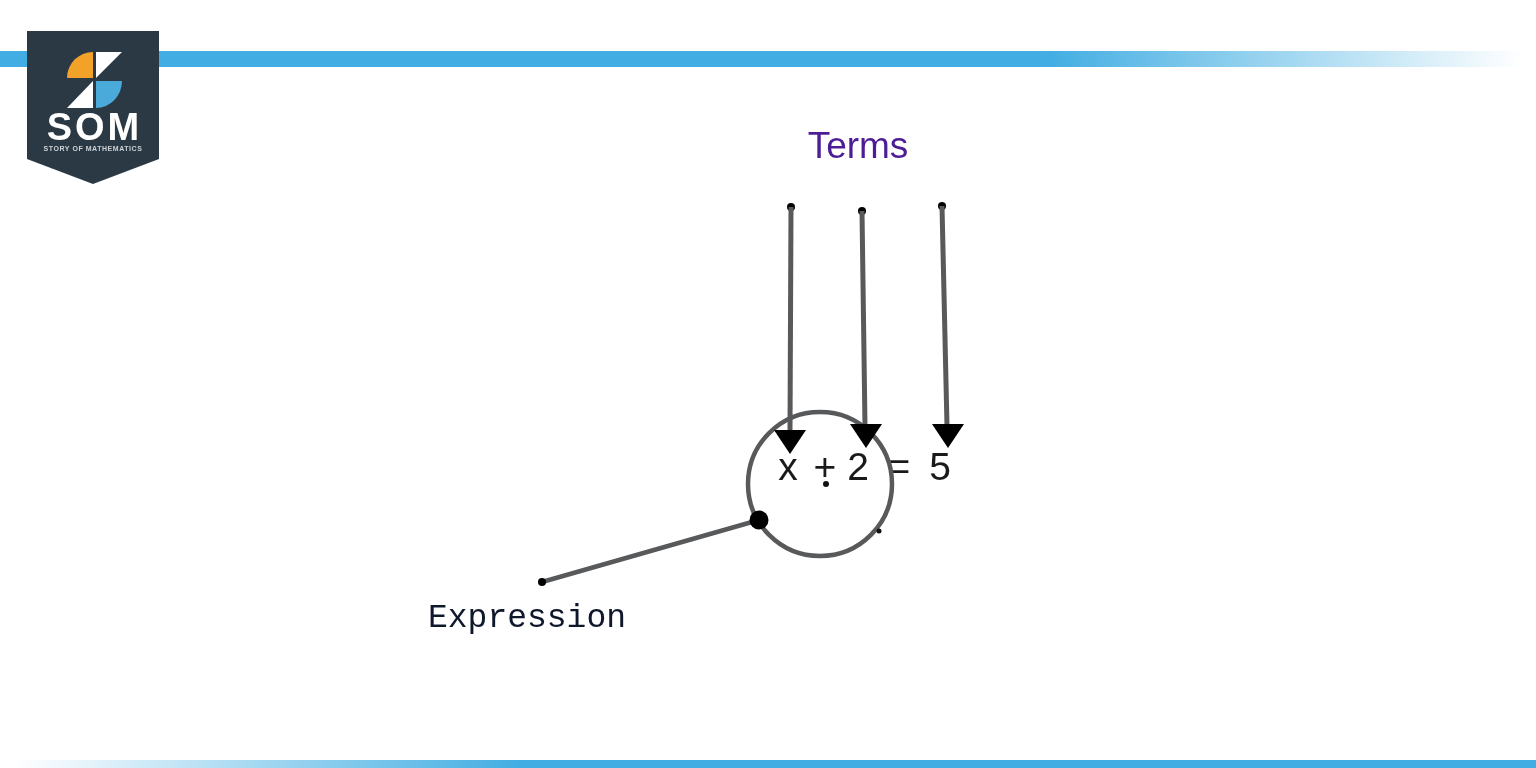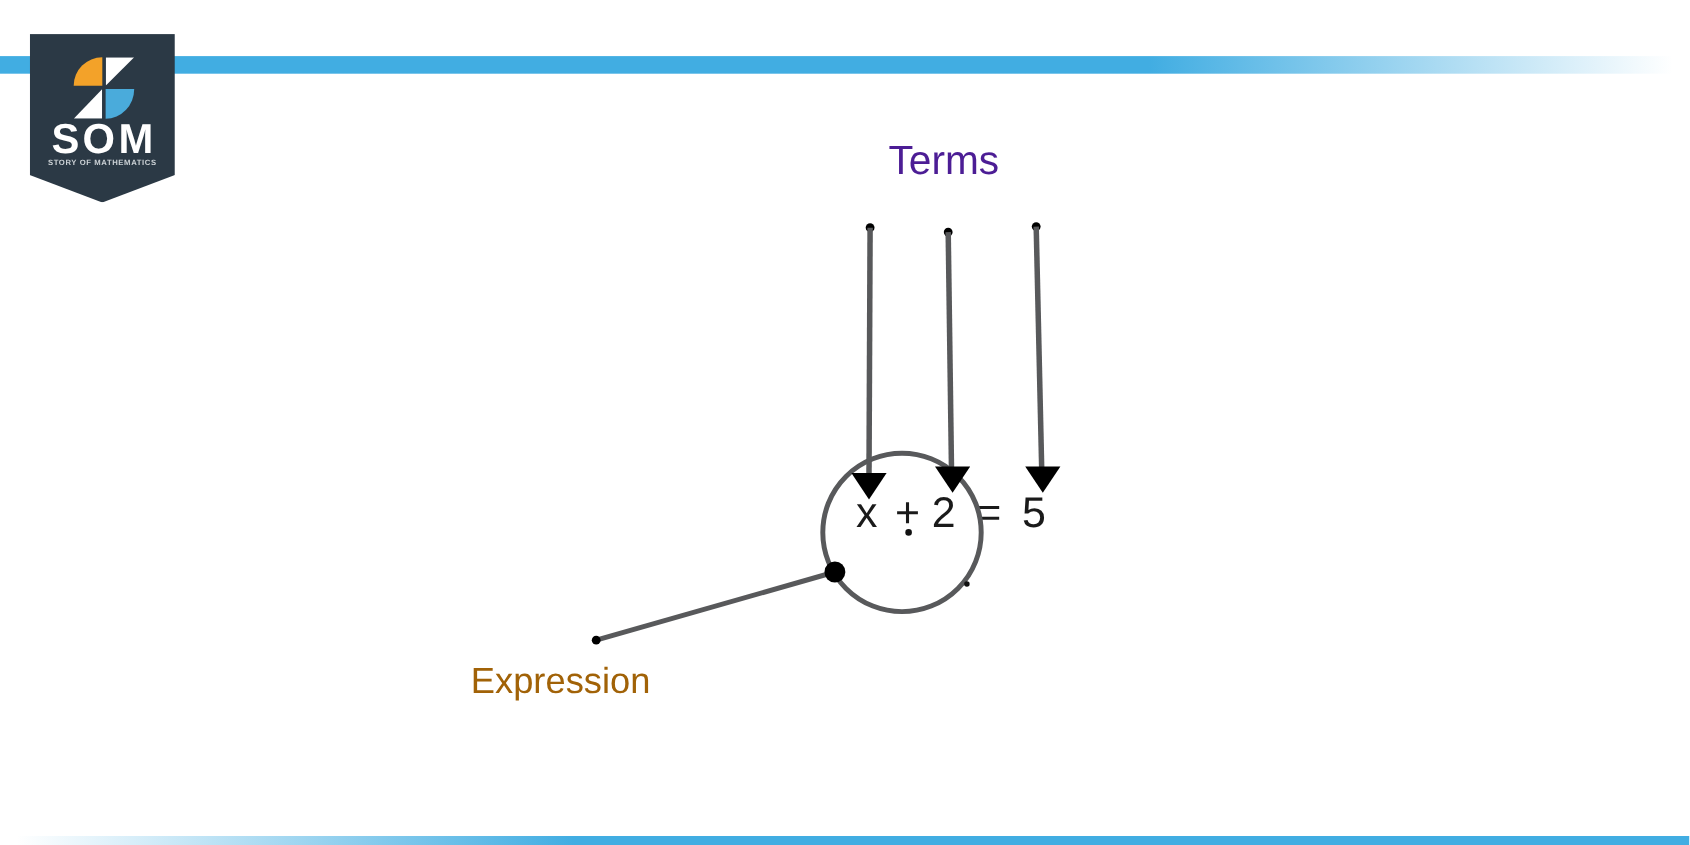--- a/index.html
+++ b/index.html
@@ -88,22 +88,23 @@
     font-size: 37px;
     line-height: 1;
     color: #4c1d95;
     white-space: nowrap;
   }
   .expression-label {
     position: absolute;
     left: 428px; top: 571px;
     font-size: 33px;
     line-height: 1;
-    color: #a16207;
+    color: #0f172a;
     white-space: nowrap;
+    font-family: Liberation Mono, monospace;
   }
 
   
   .eq-part {
     position: absolute;
     top: 416px;
     transform: translateX(-50%);
     font-size: 39px;
     line-height: 1;
     color: #1a1a1a;

